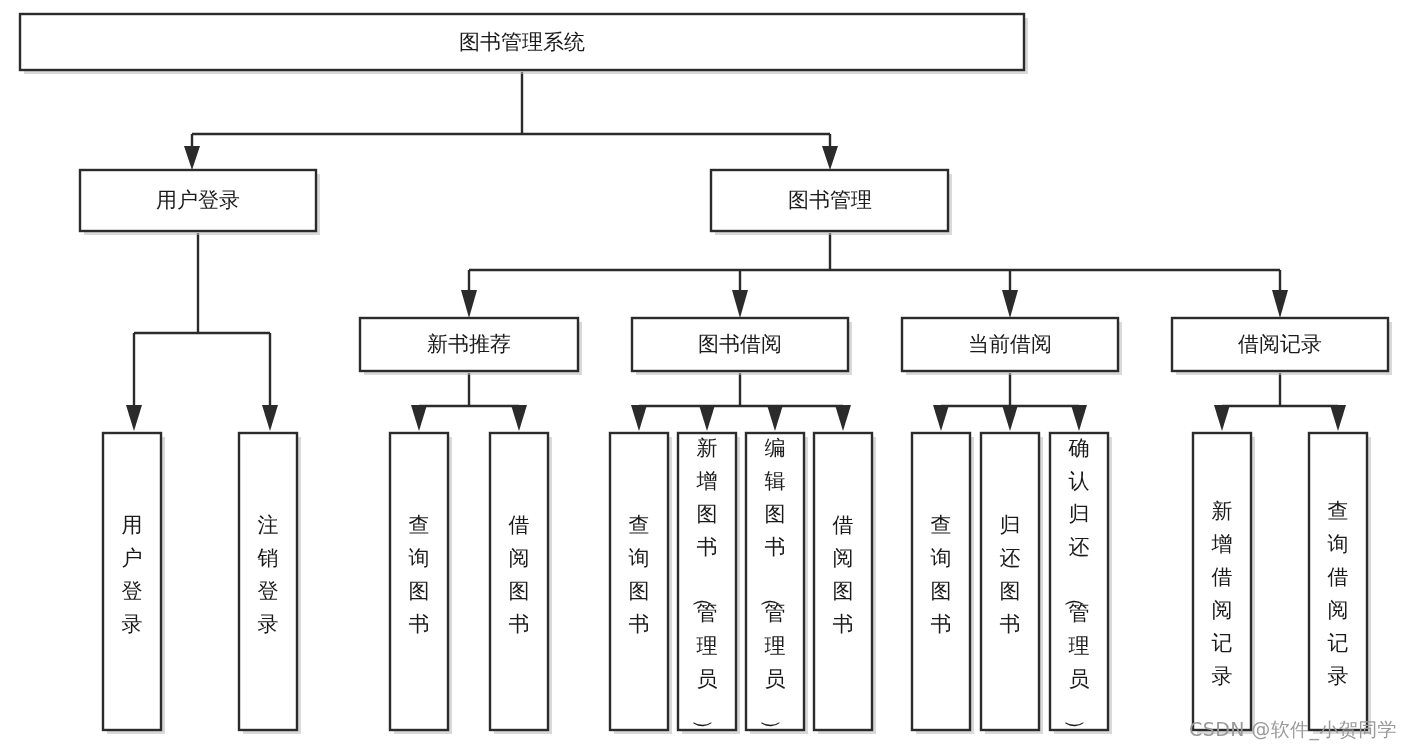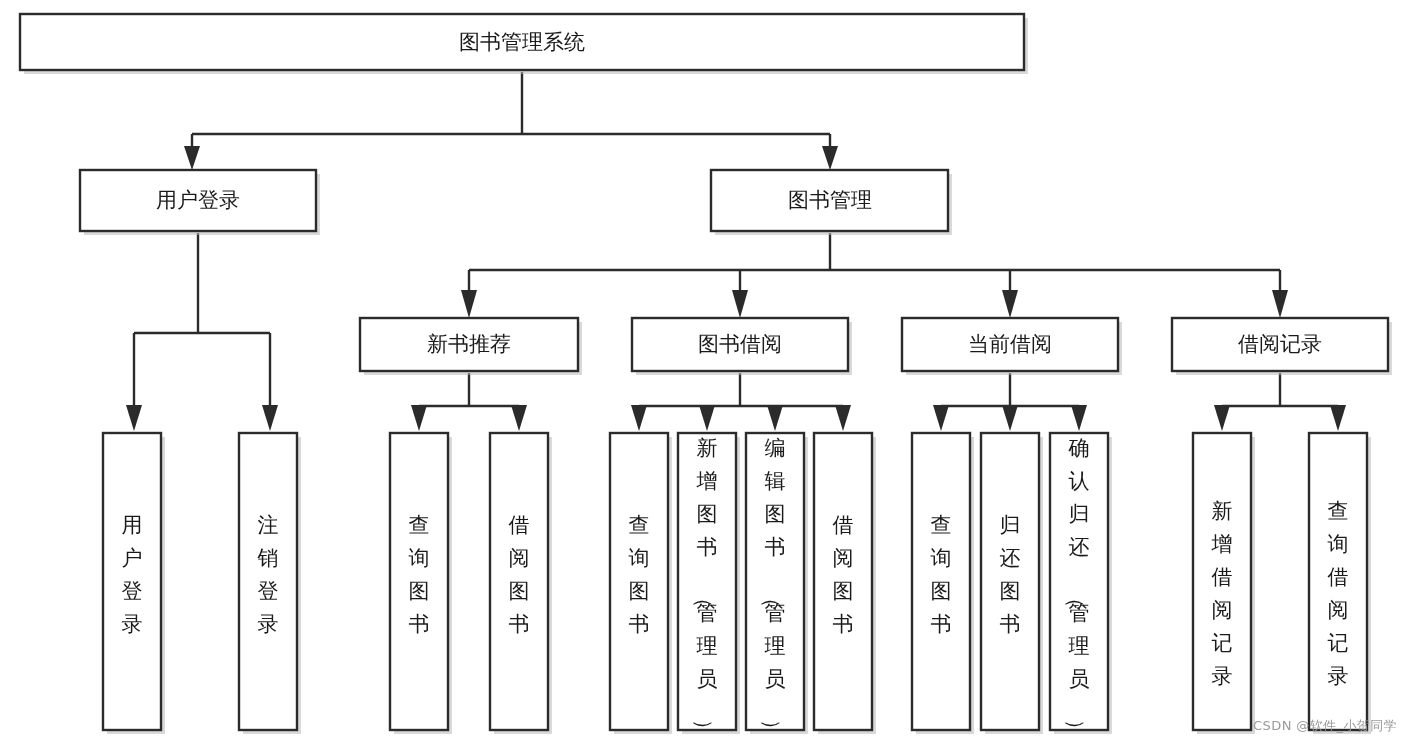--- a/index.html
+++ b/index.html
@@ -53,23 +53,23 @@
   }
   .node-label-v {
     font-family: "DejaVu Sans", "Liberation Sans", sans-serif;
     font-size: 21px;
     fill: #1a1a1a;
     text-anchor: middle;
   }
   .watermark {
     position: absolute;
     right: 8px;
-    bottom: 12px;
-    font-family: "DejaVu Sans", "Liberation Sans", sans-serif;
-    font-size: 13px;
+    bottom: 4px;
+    font-family: "DejaVu Sans", "Liberation Sans", sans-serif;
+    font-size: 19px;
     color: #9a9a9a;
     letter-spacing: 0.4px;
     white-space: nowrap;
     margin-top: 22px;
   }
 </style>
 </head>
 <body>
 
 <div id="diagram-root">

